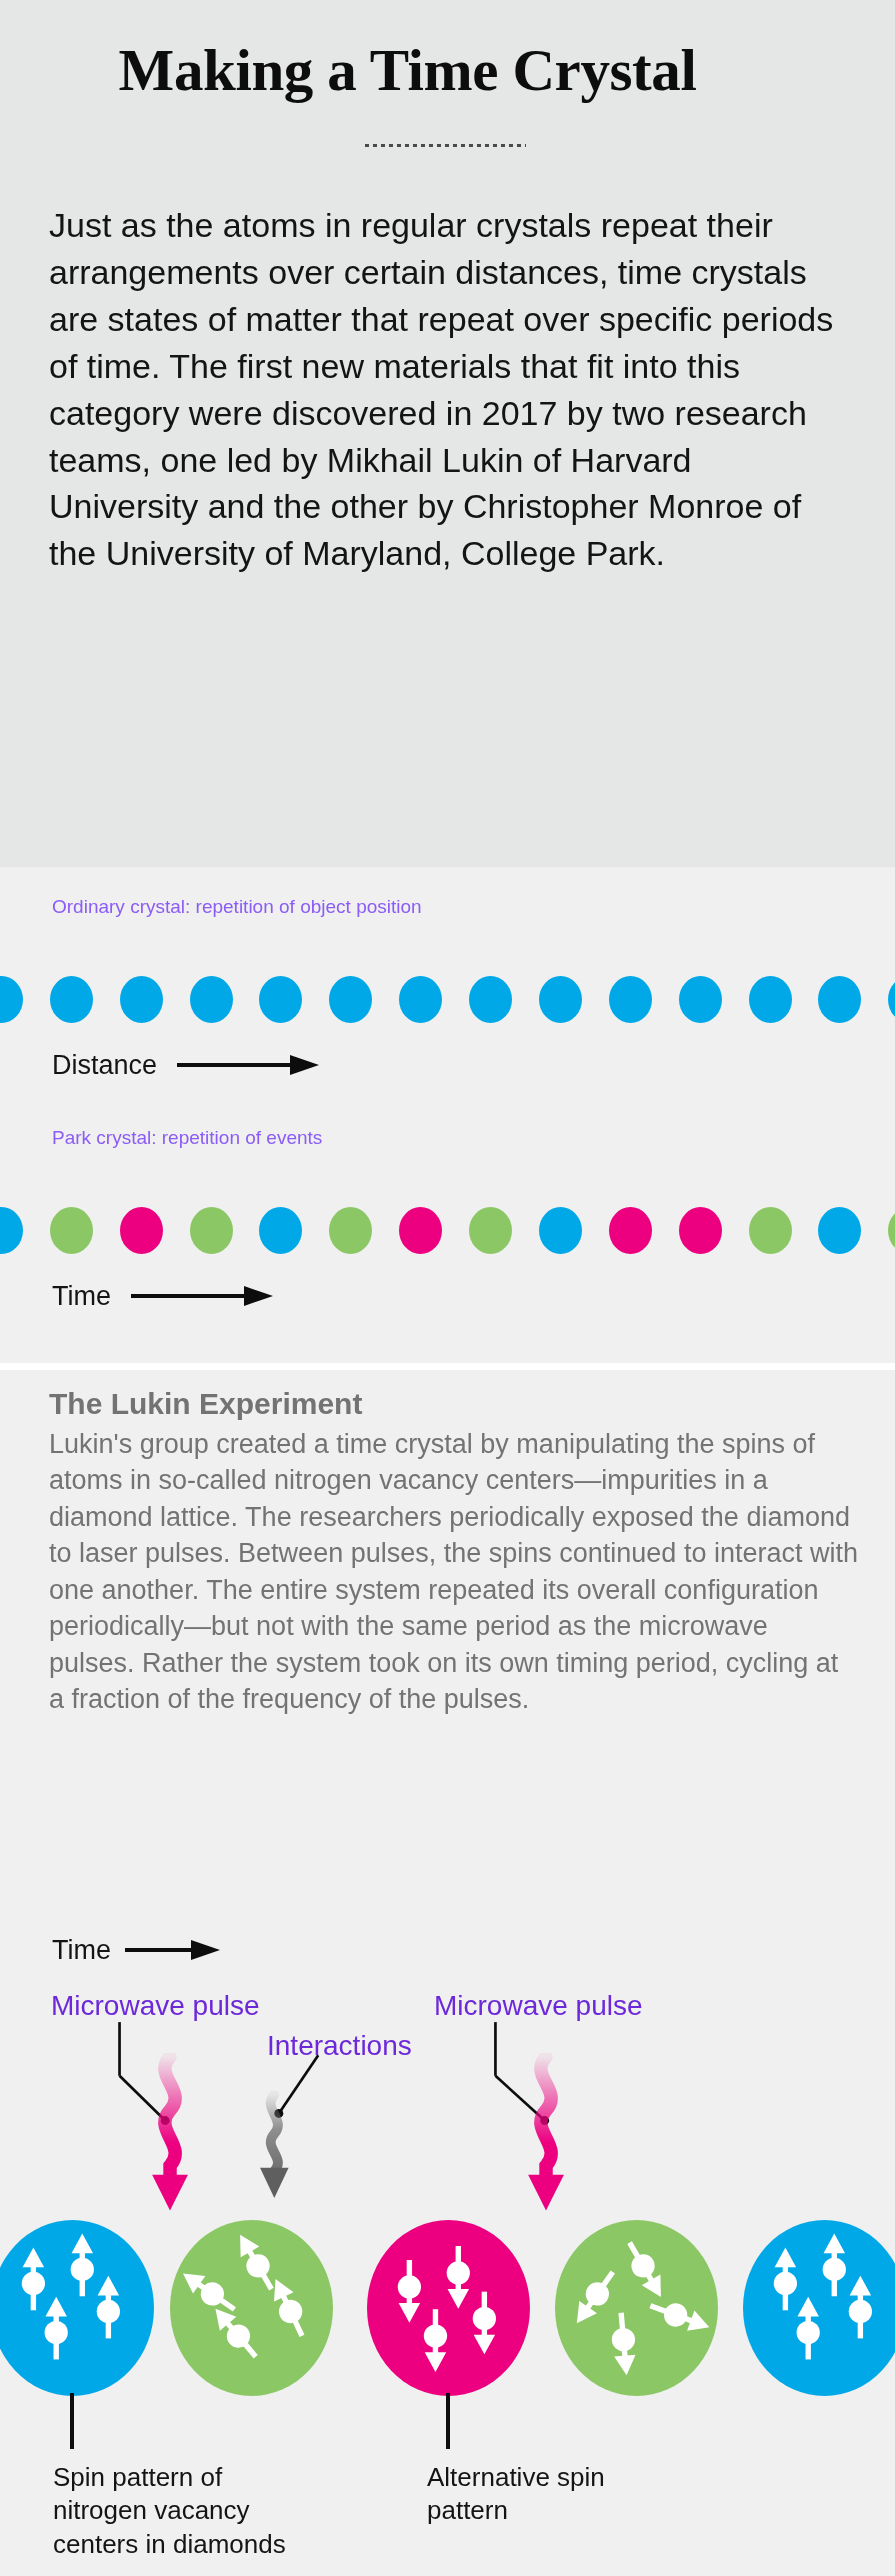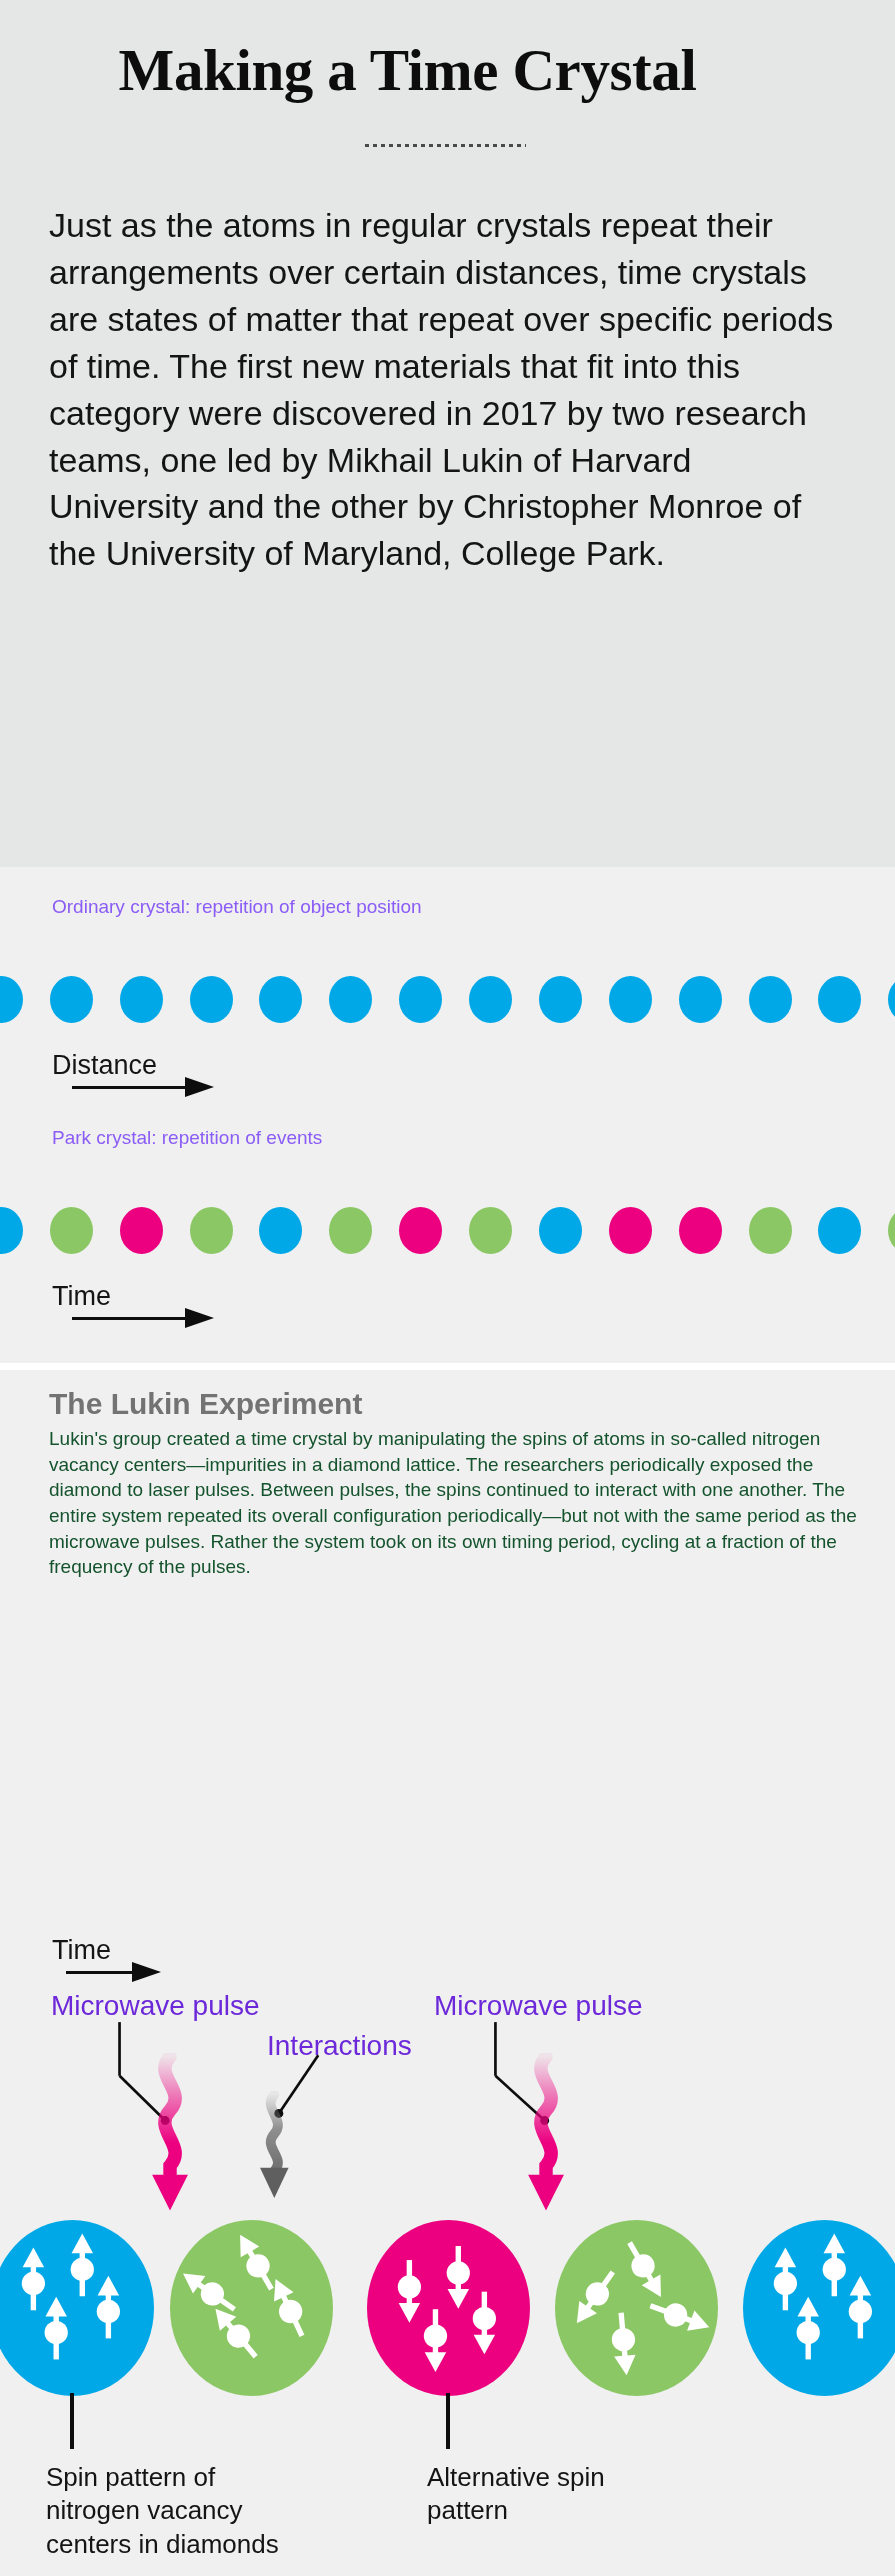--- a/index.html
+++ b/index.html
@@ -65,23 +65,22 @@
     position:absolute;
     height:47px;
   }
   .dot{
     position:absolute;
     width:43px;height:47px;
     border-radius:50%;
   }
   .axis{
     position:absolute;
-    display:flex;align-items:flex-start;
+    display:flex;align-items:center;
     height:30px;
-    flex-direction:column;
   }
   .axis-text{
     font-size:27px;color:#141414;white-space:nowrap;
   }
   .axis-arrow{
     margin-left:20px;
     position:relative;
     width:143px;height:12.5px;
   }
   .axis-arrow .shaft{
@@ -95,21 +94,21 @@
     border-left:29px solid #0d0d0d;
   }
 
   
   .sec-head{
     position:absolute;left:49px;top:1387px;width:806px;
     font-size:30px;font-weight:700;color:#737373;
   }
   .sec-body{
     position:absolute;left:49px;top:1426px;width:811px;
-    font-size:19px;line-height:1.35;color:#14532d;
+    font-size:27px;line-height:1.35;color:#737373;
   }
 
   
   .diag-time{
     position:absolute;left:52px;top:1935px;
   }
   .diag-time .axis-arrow{width:99px;margin-left:14.3px;}
   .diag-time .axis-arrow .shaft{width:70px;}
   .diag-time .axis-arrow .head{left:66px;}
 
@@ -397,15 +396,15 @@
           <path d="M-12,-18 L12,-18 L0,-40 Z" fill="#ffffff"></path>
           <rect x="-3" y="-20" width="6" height="10" fill="#ffffff"></rect>
         </g>
       </svg>
     </div>
   </div>
 
 <div class="stem" style="left:70px;top:2393px;height:56px;"></div>
 <div class="stem" style="left:446px;top:2393px;height:56px;"></div>
 
-<div class="caption" style="left:46px;top:2461px;width:242px;">Spin pattern of nitrogen vacancy centers in diamonds</div>
+<div class="caption" style="left:53px;top:2461px;width:242px;">Spin pattern of nitrogen vacancy centers in diamonds</div>
 <div class="caption" style="left:427px;top:2461px;width:224px;">Alternative spin pattern</div>
 
 
 </body></html>

